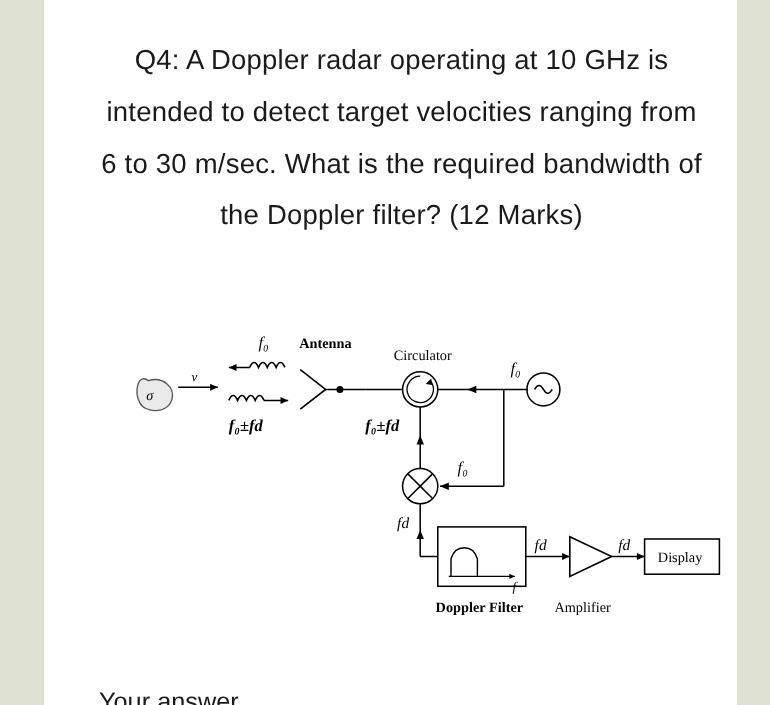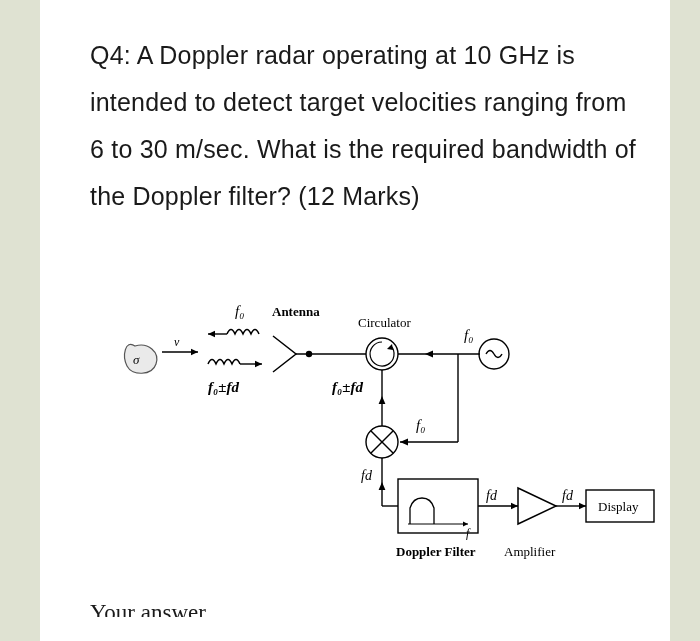--- a/index.html
+++ b/index.html
@@ -14,20 +14,21 @@
     overflow: hidden;
     position: relative;
   }
   #page {
     position: absolute;
     left: 40px;
     top: 0;
     width: 630px;
     height: 641px;
     background: #ffffff;
+    text-align: center;
   }
   #question {
     position: absolute;
     left: 50px;
     top: 32px;
     width: 550px;
     font-size: 25px;
     line-height: 47px;
     color: #1a1a1a;
     letter-spacing: 0.2px;
@@ -38,27 +39,26 @@
     top: 294px;
     width: 580px;
     height: 280px;
   }
   #figure svg {
     display: block;
   }
   .cut-text {
     position: absolute;
     left: 50px;
-    top: 600px;
+    top: 624px;
     font-size: 23px;
     color: #1a1a1a;
     height: 17px;
     overflow: hidden;
     line-height: 26px;
-    font-family: Liberation Serif, serif;
   }
   .lbl {
     font-family: "Liberation Serif", serif;
   }
 </style>
 </head>
 <body>
 
 <div id="page">
 

